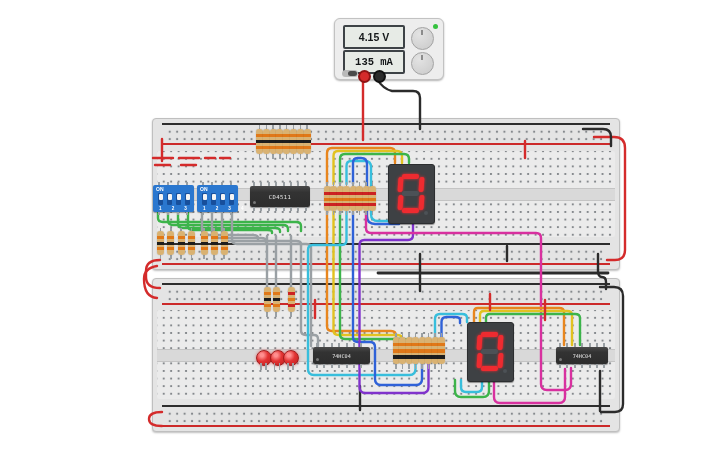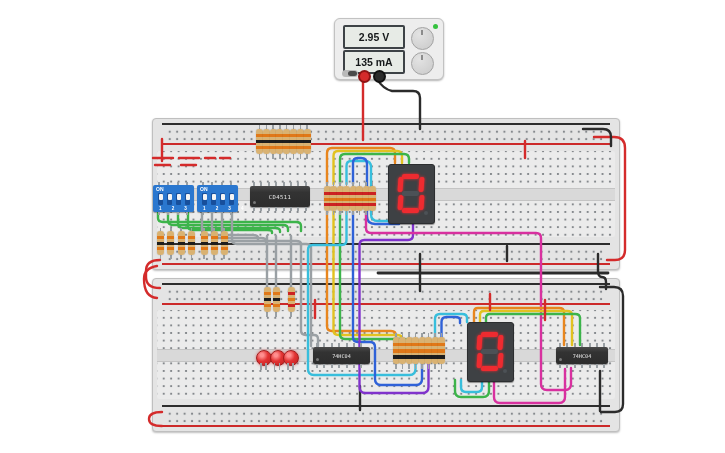--- a/index.html
+++ b/index.html
@@ -18,21 +18,21 @@
       background-image:radial-gradient(circle,#85898d 1.05px,transparent 1.5px);
       background-size:7.45px 7.6px;background-position:3px 4px;}
   .channel{position:absolute;left:0;right:0;height:11px;background:#d9d9d9;
       border-top:1px solid #c4c4c4;border-bottom:1px solid #c4c4c4;}
   
   #psu{position:absolute;left:334px;top:18px;width:108px;height:60px;background:#ededed;
        border:1px solid #c2c2c2;border-radius:6px;box-shadow:0 1px 2px rgba(0,0,0,.3);}
   .psu-screen{position:absolute;left:8px;width:58px;height:20px;background:#e7ebe6;
        border:2px solid #3d4246;border-radius:2px;color:#15181a;font-size:10.5px;font-weight:bold;
        display:flex;align-items:center;justify-content:center;font-family:"Liberation Sans",sans-serif;}
-  #psu-screen-v{top:6px;} #psu-screen-a{top:31px;}
+  #psu-screen-v{top:6px;} #psu-screen-a{top:31px;font-family:Liberation Mono, monospace;}
   .knob{position:absolute;left:76px;width:21px;height:21px;border-radius:50%;
        background:radial-gradient(circle at 35% 30%,#e3e3e3,#c9c9c9);border:1px solid #a3a3a3;}
   .knob:after{content:"";position:absolute;left:9px;top:2px;width:2px;height:5px;background:#8b8b8b;}
   #knob1{top:8px;} #knob2{top:33px;}
   #psu-led{position:absolute;left:98px;top:5px;width:5px;height:5px;border-radius:50%;background:#35c23f;}
   #psu-toggle{position:absolute;left:7px;top:51px;width:16px;height:7px;border-radius:4px;background:#b9b9b9;}
   #psu-toggle:after{content:"";position:absolute;right:1px;top:1px;width:9px;height:5px;border-radius:3px;background:#4a4a4a;}
   .terminal{position:absolute;bottom:-4px;width:9px;height:9px;border-radius:50%;border:2px solid #333;}
   #term-pos{left:23px;background:#d42b2b;border-color:#8d1414;}
   #term-neg{left:38px;background:#2b2b2b;border-color:#111;}
@@ -173,21 +173,21 @@
       <path d="M489,380 L489,391 Q489,397 483,397 L461,397 Q455,397 455,391 L455,380" stroke="#3cb44a" stroke-width="2.4" fill="none" stroke-linecap="round" stroke-linejoin="round"></path>
       <path d="M482,380 L482,387 Q482,392 477,392 L466,392 Q461,392 461,387 L461,380" stroke="#38bedc" stroke-width="2.4" fill="none" stroke-linecap="round" stroke-linejoin="round"></path>
       <path d="M490,294 L490,310" stroke="#d42b2b" stroke-width="2.4" fill="none" stroke-linecap="round" stroke-linejoin="round"></path>
       <path d="M545,300 L545,320" stroke="#d42b2b" stroke-width="2.4" fill="none" stroke-linecap="round" stroke-linejoin="round"></path>
       <path d="M315,300 L315,318" stroke="#d42b2b" stroke-width="2.4" fill="none" stroke-linecap="round" stroke-linejoin="round"></path>
     </svg>
 
   <div id="components" class="layer">
 
     <div id="psu">
-      <div class="psu-screen" id="psu-screen-v">2.95 V</div>
+      <div class="psu-screen" id="psu-screen-v">4.15 V</div>
       <div class="psu-screen" id="psu-screen-a">135 mA</div>
       <div class="knob" id="knob1"></div>
       <div class="knob" id="knob2"></div>
       <div id="psu-led"></div>
       <div id="psu-toggle"></div>
       <div class="terminal" id="term-pos"></div>
       <div class="terminal" id="term-neg"></div>
     </div>
 
     <div class="dip" id="dip1">

